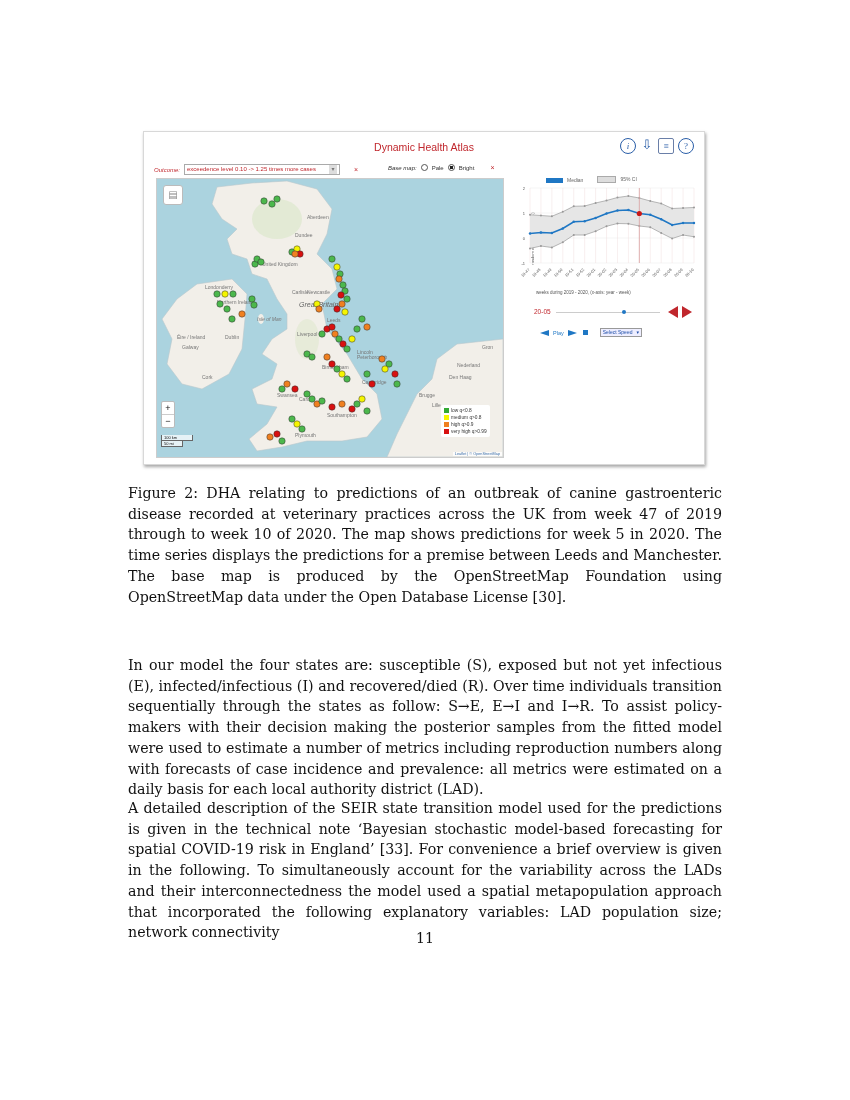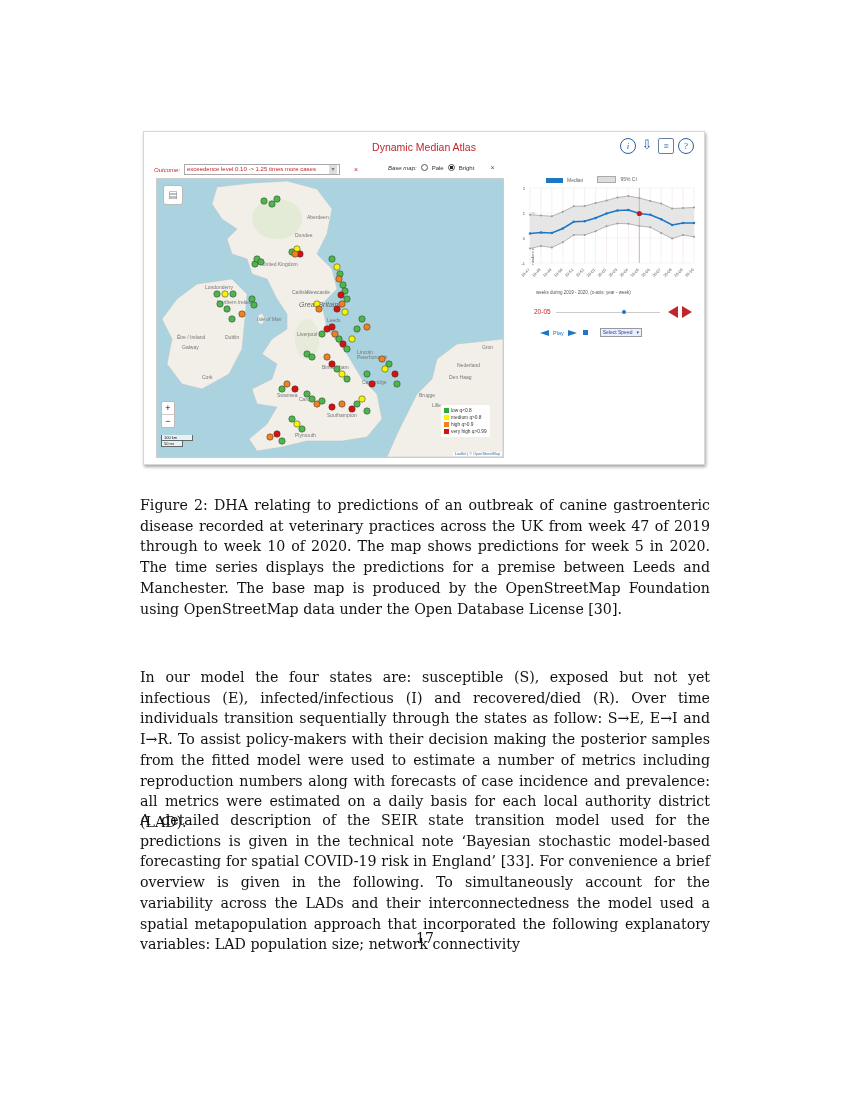--- a/index.html
+++ b/index.html
@@ -45,31 +45,31 @@
   .thumb{position:absolute;left:88px;top:5px;width:4px;height:4px;border-radius:50%;background:#1f77c4;}
   .step{position:absolute;top:1px;width:0;height:0;border-top:6px solid transparent;border-bottom:6px solid transparent;}
   .step.prev{left:134px;border-right:10px solid #c0272d;}
   .step.next{left:148px;border-left:10px solid #c0272d;}
   .play-row{position:absolute;left:396px;top:196px;display:flex;align-items:center;gap:4px;font-family:"Liberation Sans",sans-serif;font-size:5.5px;color:#1f77c4;}
   .tri-l{width:0;height:0;border-top:3px solid transparent;border-bottom:3px solid transparent;border-right:9px solid #1f77c4;}
   .tri-r{width:0;height:0;border-top:3px solid transparent;border-bottom:3px solid transparent;border-left:9px solid #1f77c4;}
   .stop-sq{width:5px;height:5px;background:#1f77c4;margin-left:2px;}
   .speed{margin-left:8px;border:1px solid #999;background:#eef;color:#1f4fa8;font-size:5px;padding:0 2px;height:7px;line-height:7px;display:flex;gap:4px;}
   .text{position:absolute;left:128px;width:594px;font-size:14.2px;line-height:20.7px;text-align:justify;font-family:"DejaVu Serif","Liberation Serif",serif;}
-  .text p{margin:12px;}
+  .text p{margin:0;}
   .caption{top:483px;}
   .p1{top:655px;}
   .p2{top:798px;}
   .pagenum{position:absolute;top:930px;left:0;width:850px;text-align:center;font-size:14px;}
 </style>
 </head>
 <body>
 
 <div class="fig">
-  <div class="app-title">Dynamic Median Atlas</div>
+  <div class="app-title">Dynamic Health Atlas</div>
   <div class="tb-icons">
     <div class="tb-icon">i</div>
     <div class="tb-icon arrow" style="color:#2a5ea8;">⇩</div>
     <div class="tb-icon sq">≡</div>
     <div class="tb-icon" style="font-style:normal;">?</div>
   </div>
 
   <div class="ctrl-row">
     <span class="outcome-label">Outcome:</span>
     <div class="outcome-select">
@@ -354,13 +354,13 @@
 
 <div class="text caption">
     <p>Figure 2: DHA relating to predictions of an outbreak of canine gastroenteric disease recorded at veterinary practices across the UK from week 47 of 2019 through to week 10 of 2020. The map shows predictions for week 5 in 2020. The time series displays the predictions for a premise between Leeds and Manchester. The base map is produced by the OpenStreetMap Foundation using OpenStreetMap data under the Open Database License [30].</p>
   </div>
 <div class="text p1">
     <p>In our model the four states are: susceptible (S), exposed but not yet infectious (E), infected/infectious (I) and recovered/died (R). Over time individuals transition sequentially through the states as follow: S→E, E→I and I→R. To assist policy-makers with their decision making the posterior samples from the fitted model were used to estimate a number of metrics including reproduction numbers along with forecasts of case incidence and prevalence: all metrics were estimated on a daily basis for each local authority district (LAD).</p>
   </div>
 <div class="text p2">
     <p>A detailed description of the SEIR state transition model used for the predictions is given in the technical note ‘Bayesian stochastic model-based forecasting for spatial COVID-19 risk in England’ [33]. For convenience a brief overview is given in the following. To simultaneously account for the variability across the LADs and their interconnectedness the model used a spatial metapopulation approach that incorporated the following explanatory variables: LAD population size; network connectivity</p>
   </div>
-<div class="pagenum">17</div>
+<div class="pagenum">11</div>
 
 </body></html>

